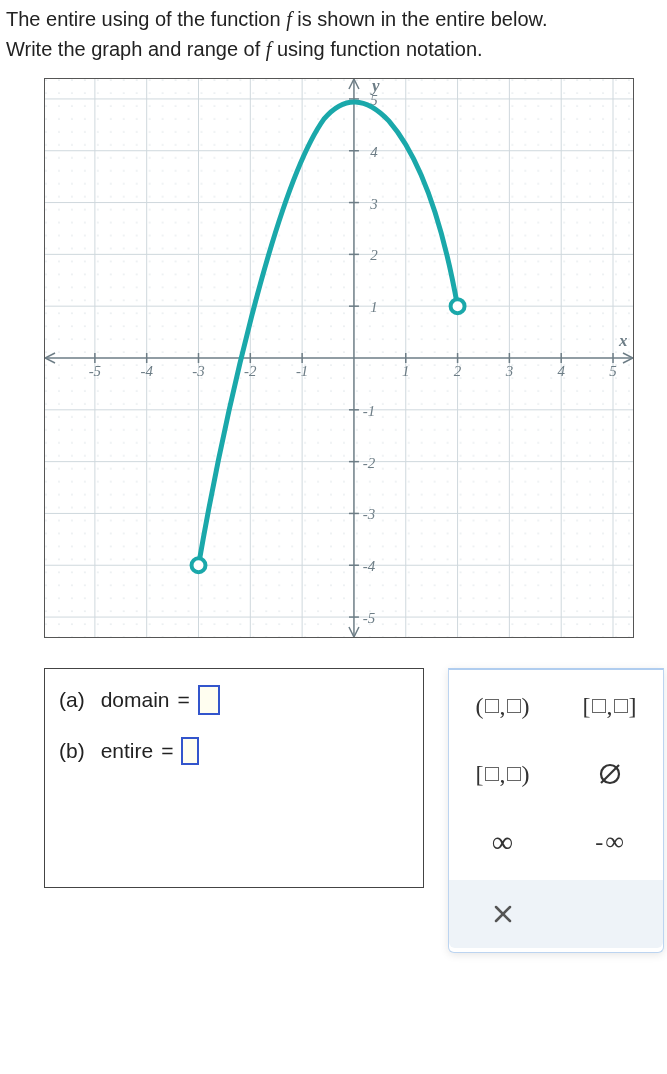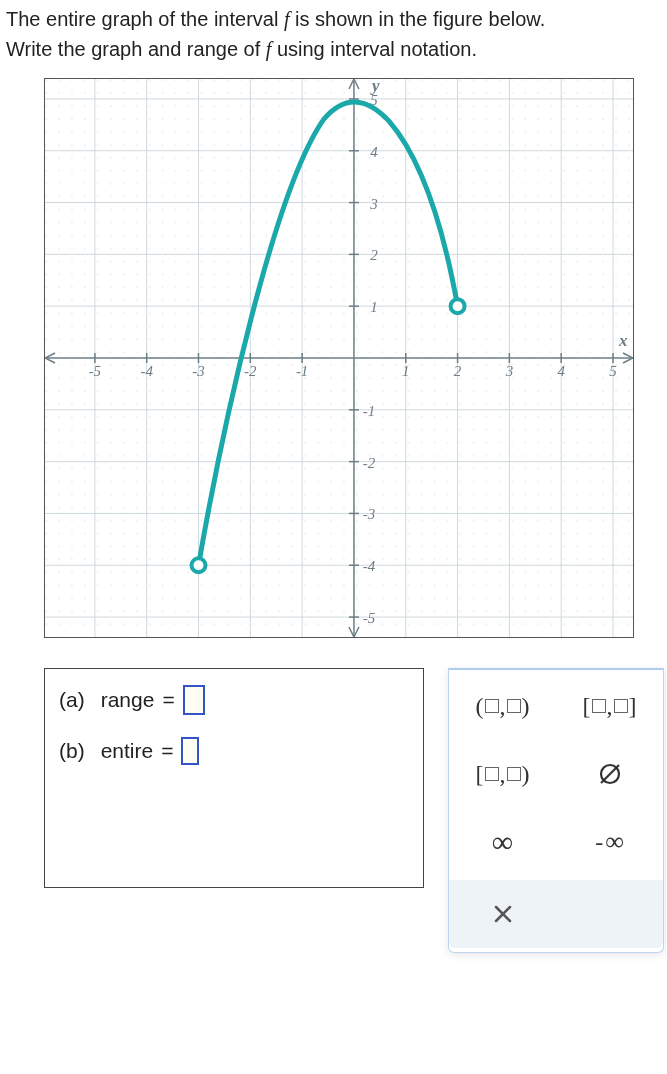--- a/index.html
+++ b/index.html
@@ -111,22 +111,22 @@
     justify-content: center;
     font-size: 22px;
     color: #444;
     cursor: pointer;
   }
 </style>
 </head>
 <body>
 
 <div class="problem-text">
-  <span>The entire graph of the interval </span><span class="fn">f</span><span> is shown in the figure below.</span><br>
-  <span>Write the graph and range of </span><span class="fn">f</span><span> using interval notation.</span>
+  <span>The entire using of the function </span><span class="fn">f</span><span> is shown in the entire below.</span><br>
+  <span>Write the graph and range of </span><span class="fn">f</span><span> using function notation.</span>
 </div>
 
 <div class="graph-frame">
   <svg viewBox="0 0 590 560">
 
     <defs>
       <pattern id="dotgrid" width="13" height="13" patternUnits="userSpaceOnUse">
         <circle cx="1" cy="1" r="0.6" fill="#b8c5cc"></circle>
       </pattern>
     </defs>
@@ -218,21 +218,21 @@
 
     <circle cx="154" cy="488" r="7" fill="#fff" stroke="#1aa8aa" stroke-width="4"></circle>
     <circle cx="414" cy="228" r="7" fill="#fff" stroke="#1aa8aa" stroke-width="4"></circle>
   </svg>
 </div>
 
 <div class="bottom-row">
   <div class="answer-box">
     <div class="answer-row">
       <span class="label">(a)</span>
-      <span class="word">range</span>
+      <span class="word">domain</span>
       <span class="word">=</span>
       <span class="input-slot"></span>
     </div>
     <div class="answer-row">
       <span class="label">(b)</span>
       <span class="word">entire</span>
       <span class="word">=</span>
       <span class="input-slot small"></span>
     </div>
   </div>

